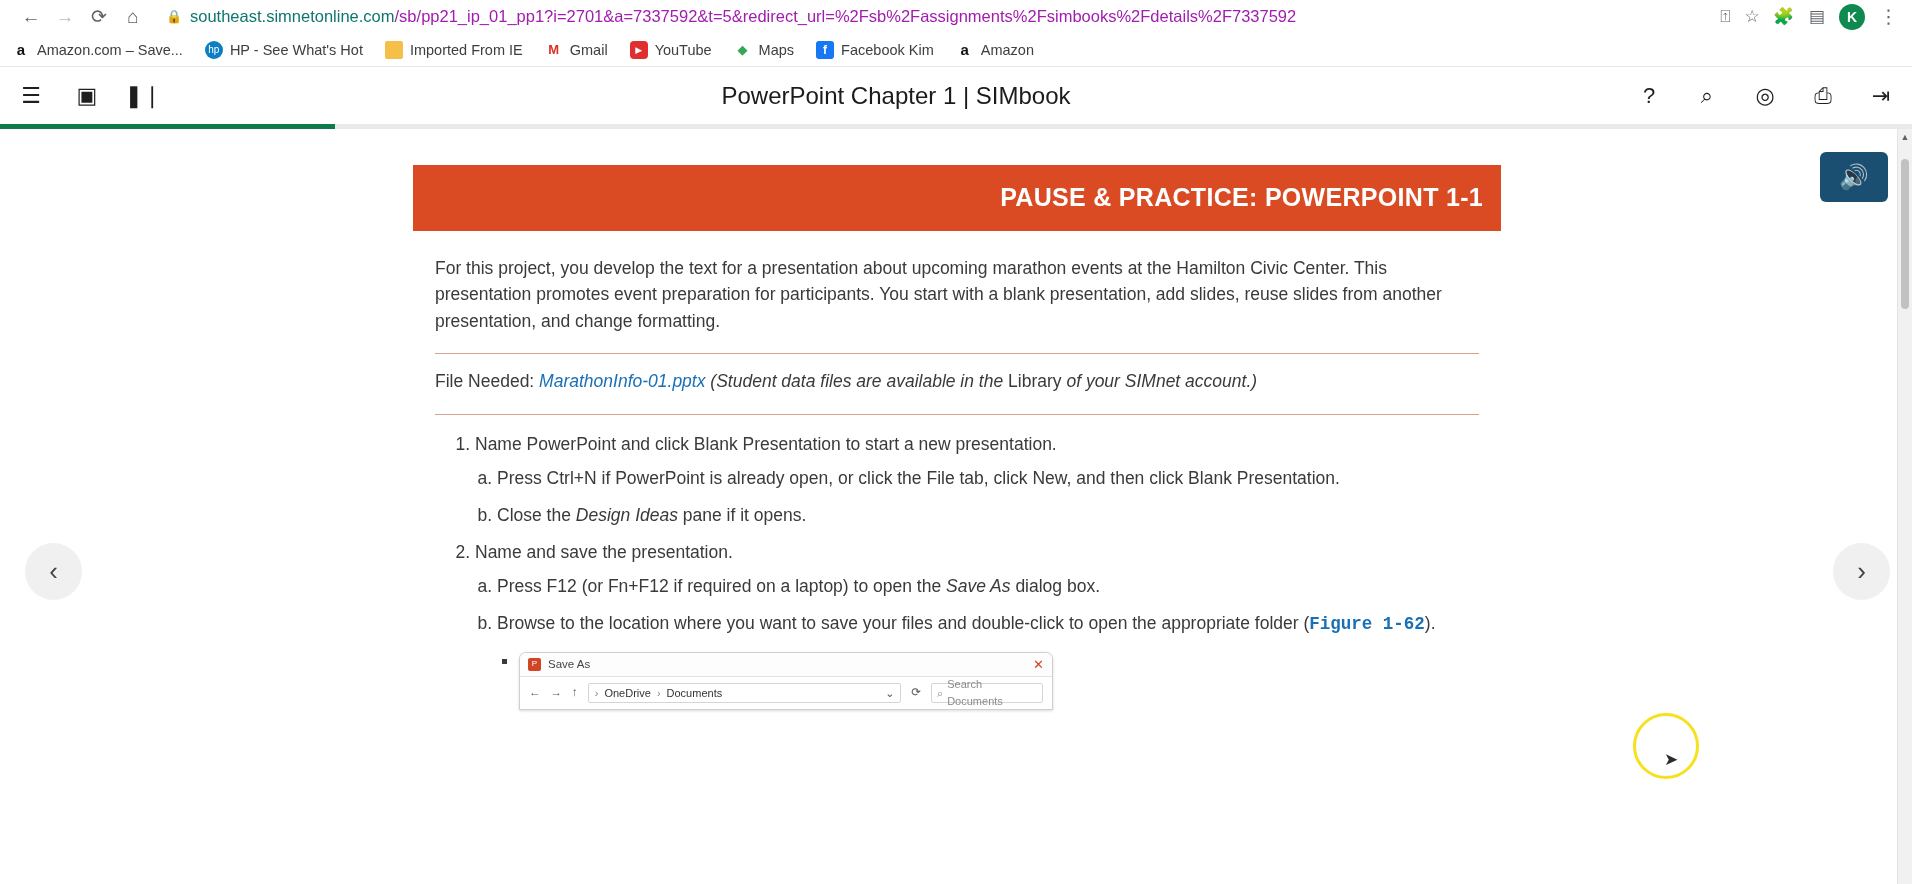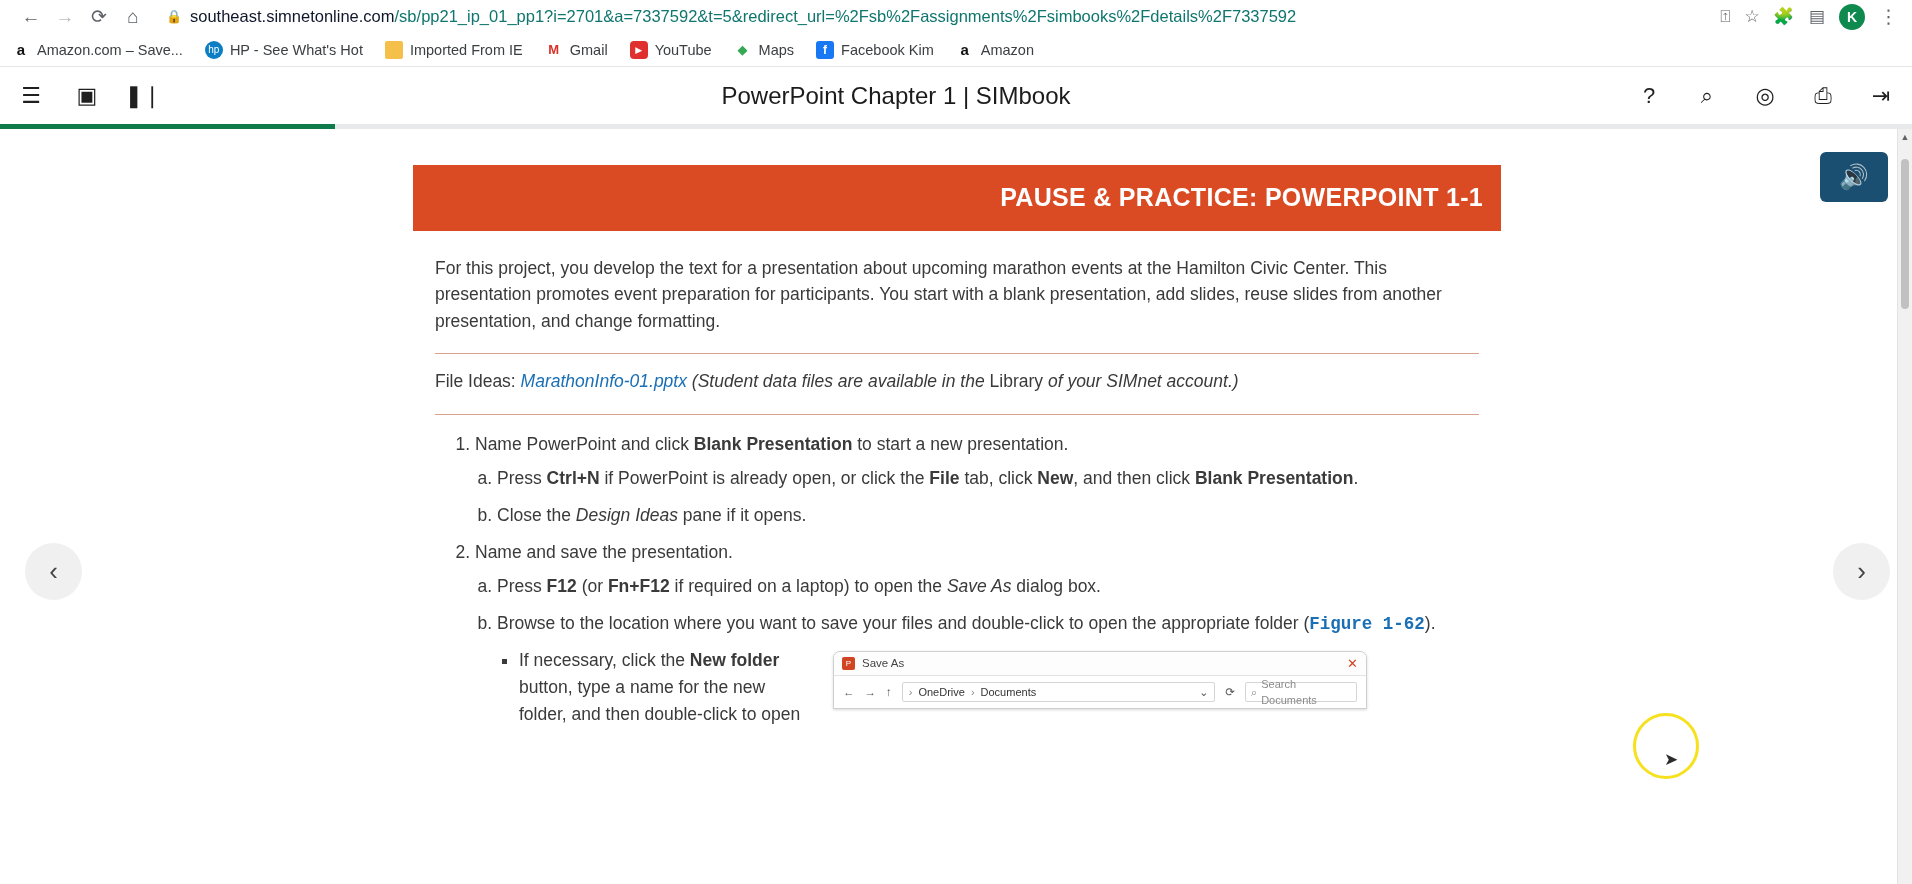--- a/index.html
+++ b/index.html
@@ -41,22 +41,22 @@
     font-size: 16.5px;
     color: #202124;
     overflow: hidden;
     white-space: nowrap;
   }
   .lock-icon {
     width: 20px; text-align: center;
     font-size: 13px; color: #5f6368;
     margin-right: 6px;
   }
-  .url-strong { color: #0f172a; }
-  .url-dim { color: #0f766e; }
+  .url-strong { color: #0f766e; }
+  .url-dim { color: #a21caf; }
   .omni-actions {
     display: flex; align-items: center; gap: 14px;
     margin-left: 10px;
     color: #5f6368;
     flex: 0 0 auto;
   }
   .omni-actions .ico { font-size: 17px; }
   .profile-circle {
     width: 26px; height: 26px; border-radius: 50%;
     background: #0f8a4f; color: #fff;
@@ -181,21 +181,21 @@
     margin: 19px 0 14px 0;
   }
   .file-line { margin: 0 0 6px 0; }
   .file-link {
     color: #1a6fb5;
     font-weight: normal;
     font-style: italic;
     text-align: right;
   }
   .ital { font-style: italic; }
-  .bold { font-weight: bold; margin-top: 28px; }
+  .bold { font-weight: normal; margin-top: 28px; }
   .bold-ital { font-weight: bold; font-style: italic; }
 
   ol.steps {
     margin: 16px 0 0 0;
     padding-left: 40px;
     font-size: 17.5px;
     line-height: 1.52;
   }
   ol.steps > li { margin-bottom: 8px; }
   ol.sub {
@@ -435,21 +435,21 @@
 
     <div class="card">
       <div class="card-title">PAUSE &amp; PRACTICE: POWERPOINT 1-1</div>
 
       <div class="card-body">
         <p class="intro">For this project, you develop the text for a presentation about upcoming marathon events at the Hamilton Civic Center. This presentation promotes event preparation for participants. You start with a blank presentation, add slides, reuse slides from another presentation, and change formatting.</p>
 
         <hr class="hr">
 
         <p class="file-line">
-          <span>File Ideas:</span>
+          <span>File Needed:</span>
           <span class="file-link">MarathonInfo-01.pptx</span>
           <span class="ital">(Student data files are available in the</span>
           <span>Library</span>
           <span class="ital">of your SIMnet account.)</span>
         </p>
 
         <hr class="hr">
 
         <ol class="steps">
 
@@ -470,23 +470,20 @@
             <ol class="sub">
               <li>
                 <span>Press </span><span class="bold">F12</span><span> (or </span><span class="bold">Fn+F12</span><span> if required on a laptop) to open the </span><span class="ital">Save As</span><span> dialog box.</span>
               </li>
               <li>
                 <span>Browse to the location where you want to save your files and double-click to open the appropriate folder (</span><a class="figlink" href="#">Figure 1-62</a><span>).</span>
 
                 <ul class="bullets">
                   <li>
                     <div class="bullet-with-img">
-                      <div class="bullet-text">
-                        <span>If necessary, click the </span><span class="bold">New folder</span><span> button, type a name for the new folder, and then double-click to open</span>
-                      </div>
 
                       <div class="saveas">
                         <div class="saveas-title">
                           <span class="saveas-logo">P</span>
                           <span>Save As</span>
                           <span class="saveas-x">✕</span>
                         </div>
                         <div class="saveas-toolbar">
                           <span>←</span>
                           <span>→</span>

